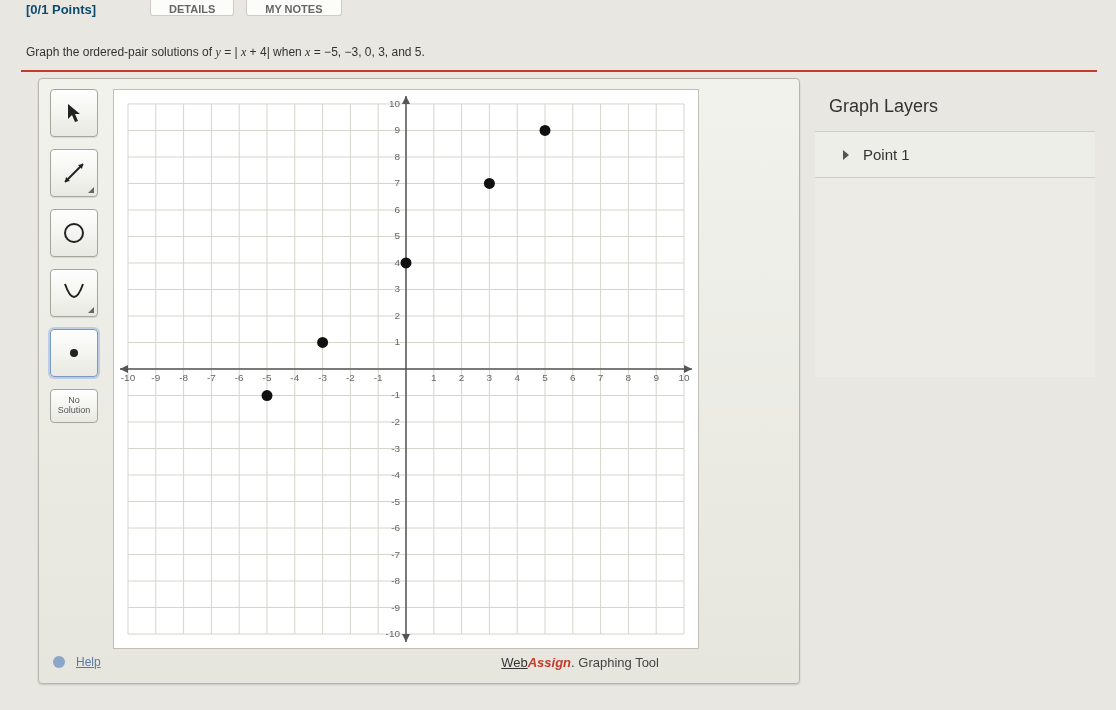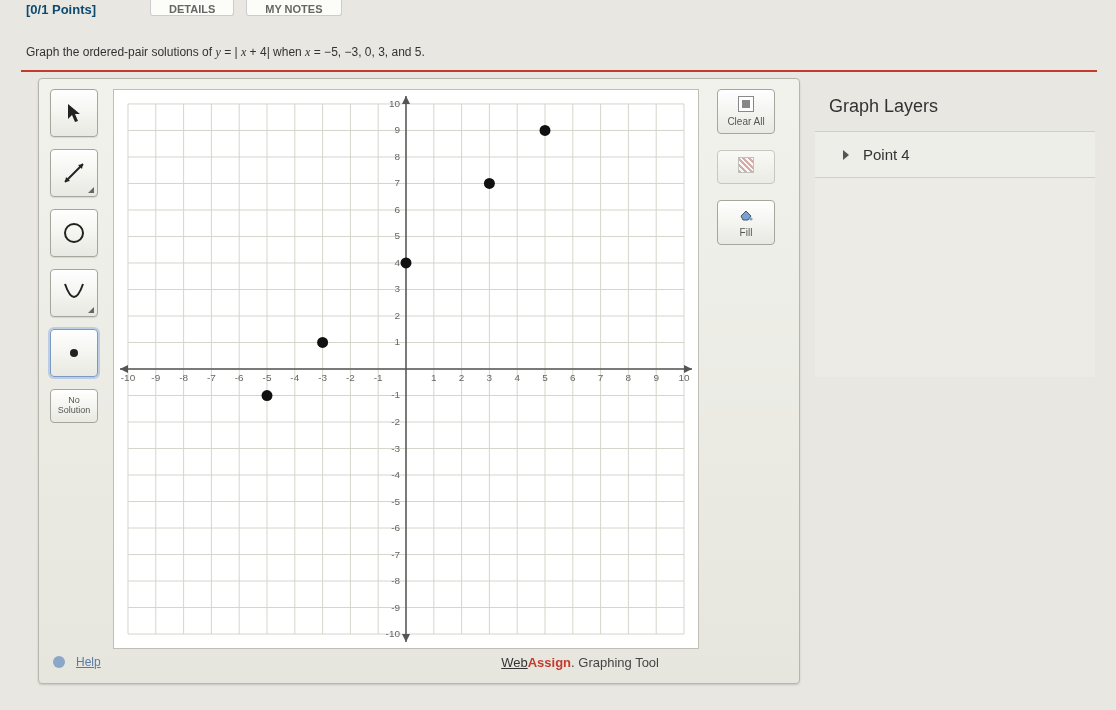--- a/index.html
+++ b/index.html
@@ -70,21 +70,21 @@
     position: absolute; top: 10px; left: 74px;
     width: 586px; height: 560px;
     background: #fff; border: 1px solid #bfbfb5;
   }
   .graph-area svg { width: 100%; height: 100%; display: block; }
   .branding {
     position: absolute; right: 140px; bottom: 13px;
     font-size: 13px; color: #444;
   }
   .branding b.wa1 { color: #333; font-weight: normal; text-decoration: underline; }
-  .branding b.wa2 { color: #c43b2e; font-weight: bold; }
+  .branding b.wa2 { color: #c43b2e; font-weight: bold; font-style: italic; }
   .right-btns {
     position: absolute; top: 10px; right: 12px; width: 70px;
     display: flex; flex-direction: column; gap: 16px;
   }
   .r-btn {
     width: 58px; padding: 6px 2px; background: linear-gradient(#ffffff,#e9e9e2);
     border: 1px solid #a7a69d; border-radius: 4px;
     display: flex; flex-direction: column; align-items: center; gap: 4px;
     font-size: 10px; color: #555;
   }
@@ -273,41 +273,22 @@
         <circle cx="293" cy="173.60000000000002" r="5.5" fill="#111"></circle>
         <circle cx="376.7" cy="93.80000000000001" r="5.5" fill="#111"></circle>
         <circle cx="432.5" cy="40.60000000000002" r="5.5" fill="#111"></circle>
       </svg>
   </div>
 
   <div class="branding">
     <b class="wa1">Web</b><b class="wa2">Assign</b><span>. Graphing Tool</span>
   </div>
 
-  <div class="right-btns">
-    <div class="r-btn">
-      <span class="ic ic-clear"></span>
-      <span>Clear All</span>
-    </div>
-    <div class="r-btn disabled">
-      <span class="ic ic-del"></span>
-      <span></span>
-    </div>
-    <div class="r-btn">
-      <span class="ic ic-fill">
-        <svg width="16" height="16" viewBox="0 0 16 16">
-            <path d="M3 9 L8 4 L13 9 L10 13 L5 13 Z" fill="#7aa1d2" stroke="#456" stroke-width="1"></path>
-            <circle cx="13" cy="12" r="1.6" fill="#7aa1d2"></circle>
-          </svg>
-      </span>
-      <span>Fill</span>
-    </div>
-  </div>
 </div>
 
 <div class="layers-panel">
   <div class="layers-title">Graph Layers</div>
   <div class="layer-row">
       <span class="caret"></span>
-      <span>Point 4</span>
+      <span>Point 1</span>
     </div>
   <div class="layers-bottom"></div>
 </div>
 
 </body></html>

